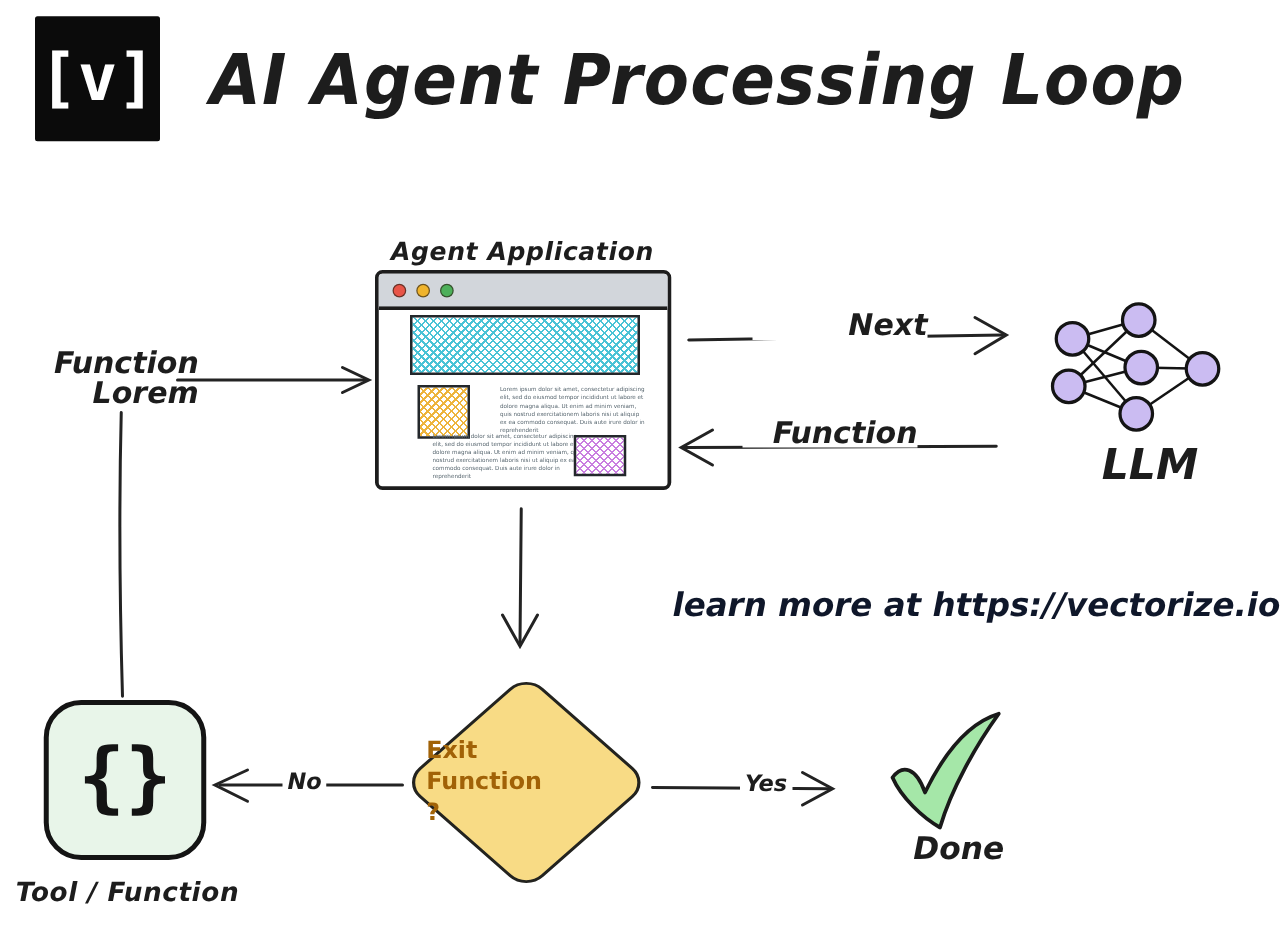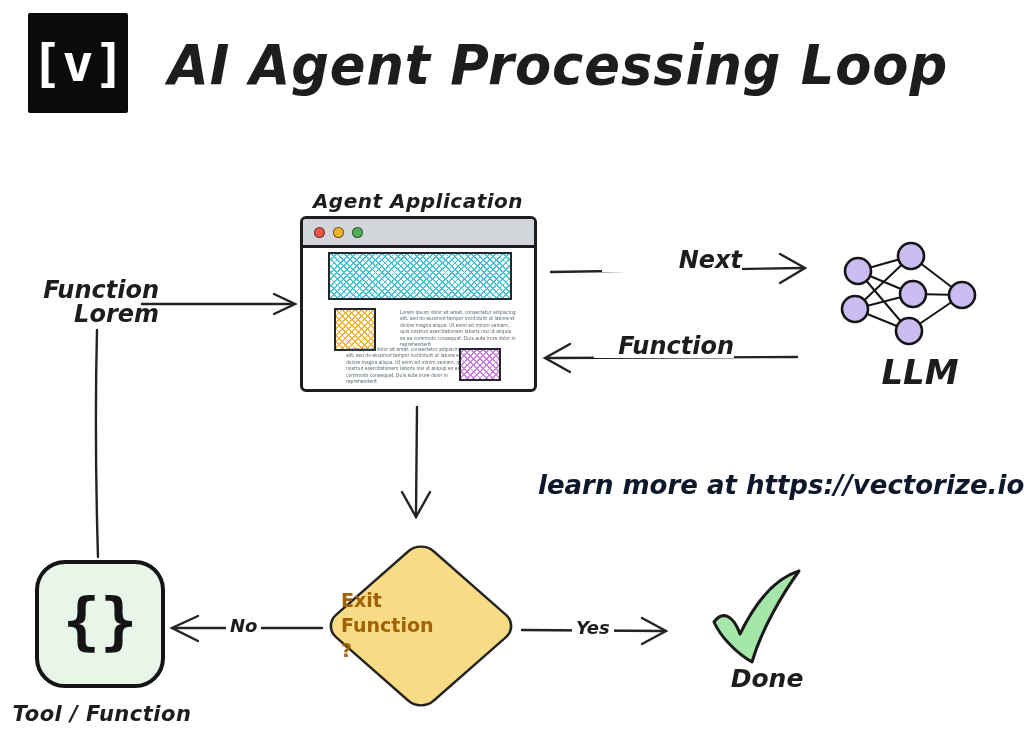--- a/index.html
+++ b/index.html
@@ -37,21 +37,21 @@
          transform:scale(.5);transform-origin:top left;}
   .lorem1{left:97px;top:90px;width:232px;}
   .lorem2{left:43px;top:127px;width:246px;}
   
   .edge-label{text-align:right;font-size:24px;line-height:24px;font-weight:700;font-style:italic;}
   .fn-result{left:37px;top:278px;width:122px;}
   .next-action{left:602px;top:248px;width:140px;background:#ffffff;}
   .fn-call{left:594px;top:334px;width:140px;background:#ffffff;}
   .small-label{font-size:18px;font-weight:700;font-style:italic;background:#ffffff;padding:0 4px;}
   .no-lbl{left:226px;top:615px;}
-  .yes-lbl{left:572px;top:617px;}
+  .yes-lbl{left:592px;top:617px;}
   
   .llm-label{left:860px;top:352px;width:120px;text-align:center;font-size:34px;
              font-style:italic;font-weight:700;}
   
   .vectorize-link{left:538px;top:470px;width:440px;font-size:26px;font-weight:700;
                   font-style:italic;color:#0f172a;white-space:nowrap;cursor:pointer;}
   
   .diamond-text{left:341px;top:588px;width:160px;text-align:left;font-size:19px;
                 line-height:25px;font-weight:700;color:#a16207;}
   

